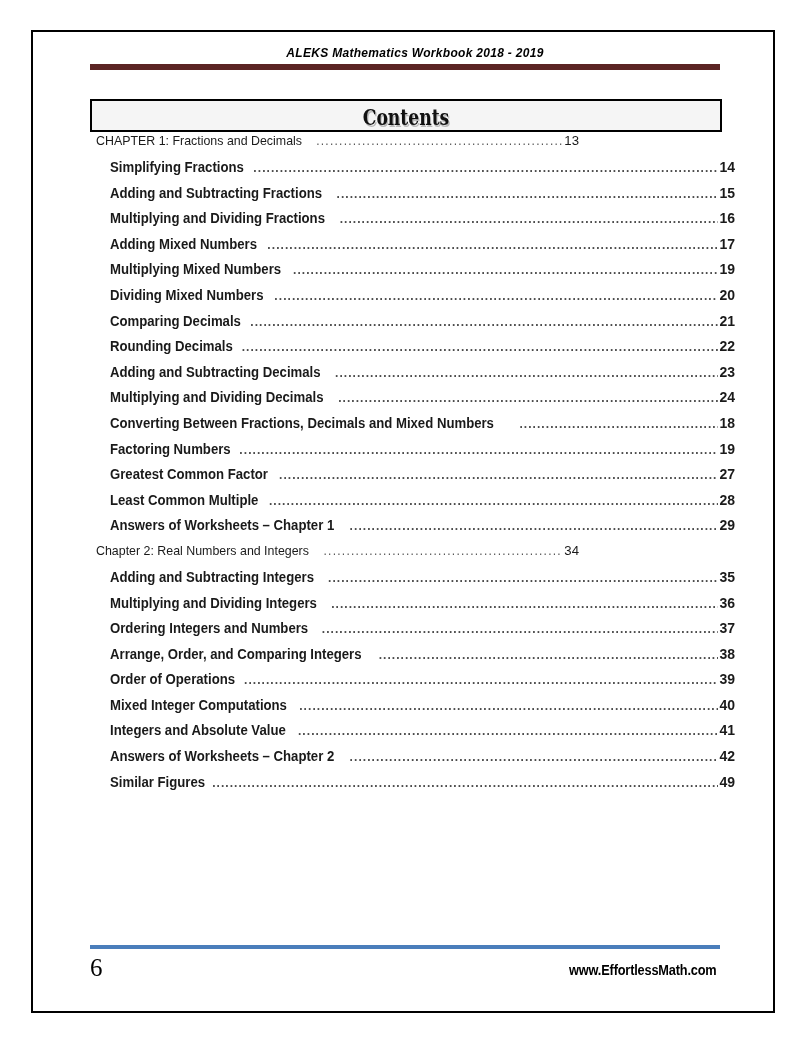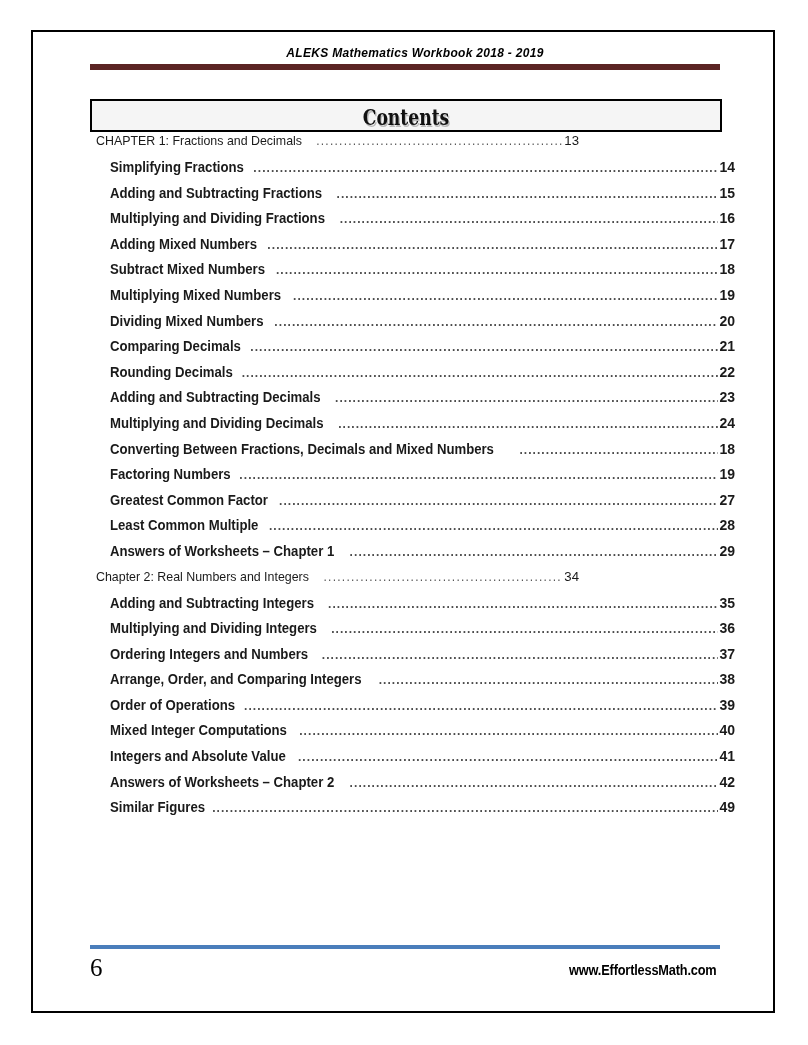--- a/index.html
+++ b/index.html
@@ -200,25 +200,20 @@
         <span class="toc-label">Multiplying and Dividing Fractions</span>
         <span class="toc-leader"></span>
         <span class="toc-page">16</span>
       </div>
       <div class="toc-row entry">
         <span class="toc-label">Adding Mixed Numbers</span>
         <span class="toc-leader"></span>
         <span class="toc-page">17</span>
       </div>
       <div class="toc-row entry">
-        <span class="toc-label">Subtract Mixed Numbers</span>
-        <span class="toc-leader"></span>
-        <span class="toc-page">18</span>
-      </div>
-      <div class="toc-row entry">
         <span class="toc-label">Multiplying Mixed Numbers</span>
         <span class="toc-leader"></span>
         <span class="toc-page">19</span>
       </div>
       <div class="toc-row entry">
         <span class="toc-label">Dividing Mixed Numbers</span>
         <span class="toc-leader"></span>
         <span class="toc-page">20</span>
       </div>
       <div class="toc-row entry">

